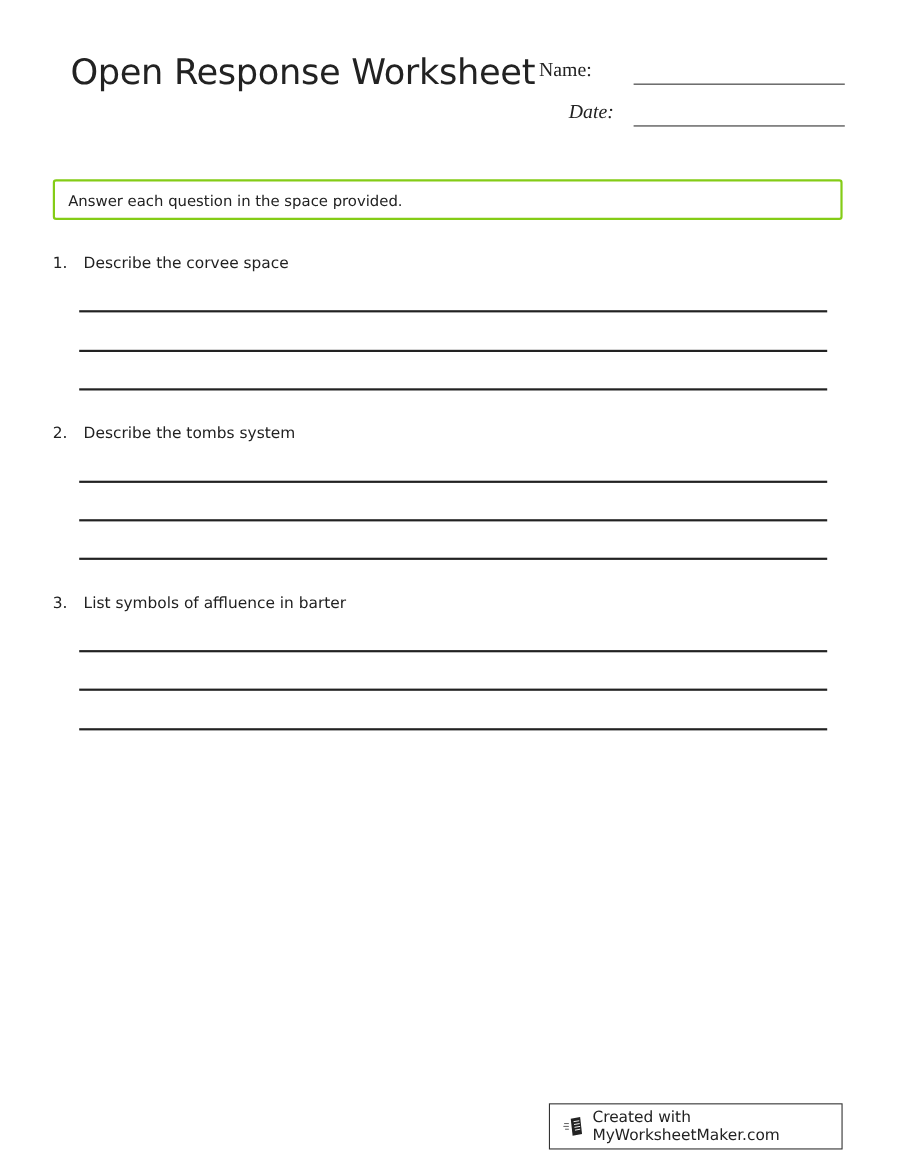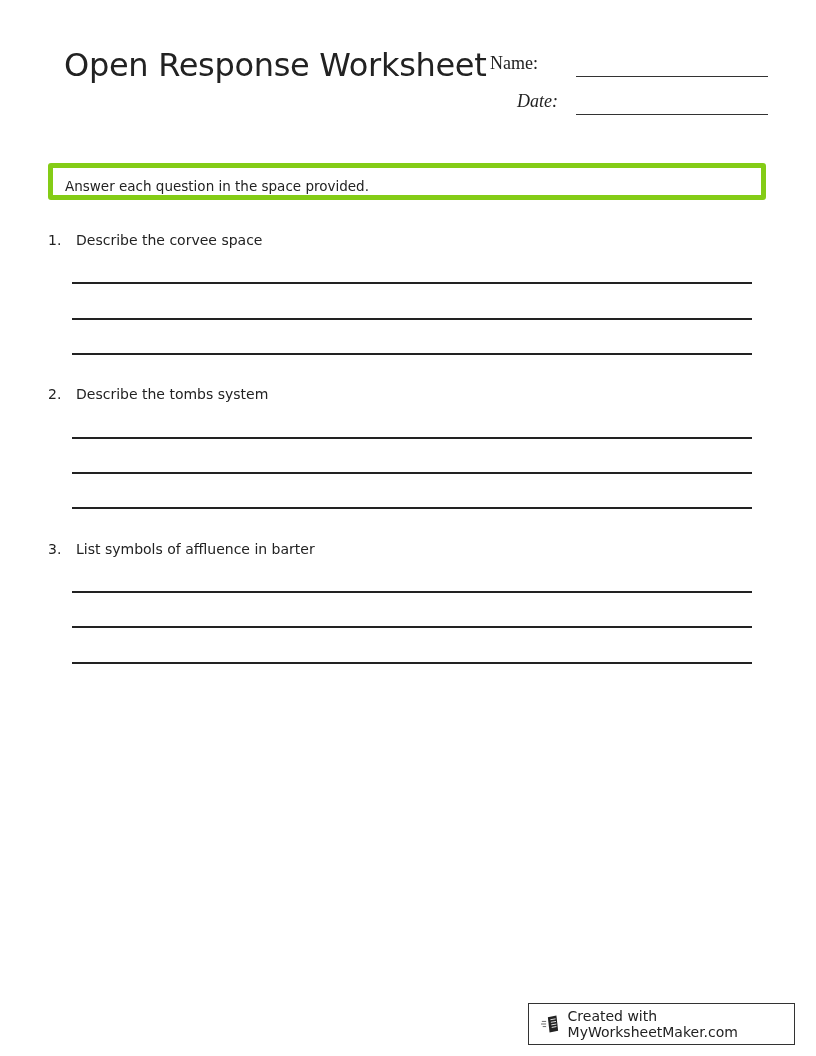--- a/index.html
+++ b/index.html
@@ -1,26 +1,26 @@
 <!DOCTYPE html>
 <html><head>
 <meta charset="utf-8">
 <style>
   html, body { margin: 0; padding: 0; background: #ffffff; }
   body { width: 816px; height: 1056px; position: relative; overflow: hidden; color: #222; }
   .title { position: absolute; left: 48px; top: 46px; font-family: "DejaVu Sans", sans-serif; font-size: 32px; font-weight: normal; color: #222; letter-spacing: -0.3px; margin-left: 16px; }
   .field { position: absolute; font-family: "Liberation Serif", serif; font-size: 18px; color: #222; }
   .field-label { position: absolute; text-align: left; width: 80px; }
   .field-line { position: absolute; height: 0; border-top: 1px solid #333; width: 192px; }
-  .instr { position: absolute; left: 48px; top: 163px; width: 718px; height: 37px; border: 5px solid #84cc16; border-radius: 3px; box-sizing: border-box; font-family: "DejaVu Sans", sans-serif; font-size: 13.5px; color: #222; padding: 10px 12px; }
+  .instr { position: absolute; left: 48px; top: 163px; width: 718px; height: 37px; border: 2px solid #84cc16; border-radius: 3px; box-sizing: border-box; font-family: "DejaVu Sans", sans-serif; font-size: 13.5px; color: #222; padding: 10px 12px; }
   .q { position: absolute; left: 48px; font-family: "DejaVu Sans", sans-serif; font-size: 14px; color: #222; }
   .q-num { position: absolute; left: 0; }
   .q-text { position: absolute; left: 28px; white-space: nowrap; }
   .ans-line { position: absolute; left: 72px; width: 680px; height: 2px; background: #222; }
-  .footer { position: absolute; left: 499px; top: 1003px; width: 267px; height: 42px; border: 1px solid #333; box-sizing: border-box; font-family: "DejaVu Sans", sans-serif; font-size: 14px; color: #222; display: flex; align-items: center; padding-left: 12px; margin-left: 29px; }
+  .footer { position: absolute; left: 499px; top: 1003px; width: 267px; height: 42px; border: 1px solid #333; box-sizing: border-box; font-family: "DejaVu Sans", sans-serif; font-size: 14px; color: #222; display: flex; align-items: center; padding-left: 12px; }
   .footer svg { margin-right: 6px; }
 </style>
 </head>
 <body>
 
 <div class="title">Open Response Worksheet</div>
 
 <div>
   <div class="field field-label" style="left:490px; top:53px;">Name:</div>
   <div class="field-line" style="left:576px; top:76px;"></div>

